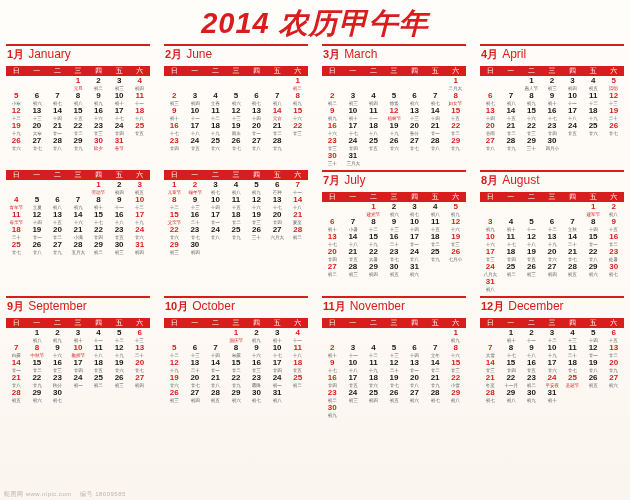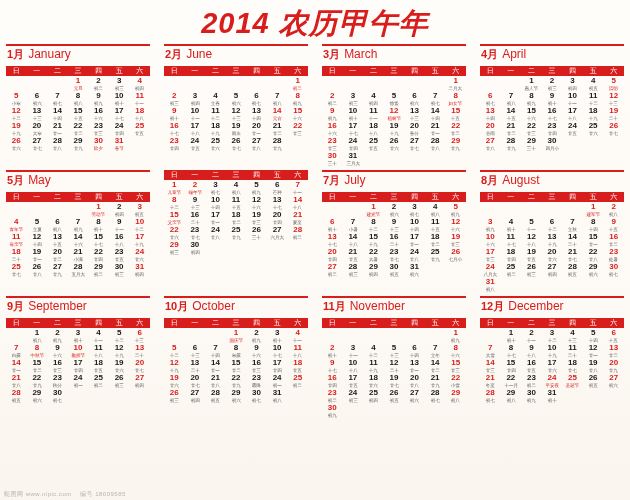--- a/index.html
+++ b/index.html
@@ -690,24 +690,20 @@
             </div>
             <div class="cell">
               <span class="d">30</span>
               <span class="l">四月小</span>
             </div>
           </div>
         </div>
       </div>
     <div class="month-row">
         <div class="month">
-          <div class="month-head">
-            <span class="m-num">5月</span>
-            <span class="m-en">May</span>
-          </div>
           <div class="wk">
             <span>日</span>
             <span>一</span>
             <span>二</span>
             <span>三</span>
             <span>四</span>
             <span>五</span>
             <span>六</span>
           </div>
           <div class="days">

